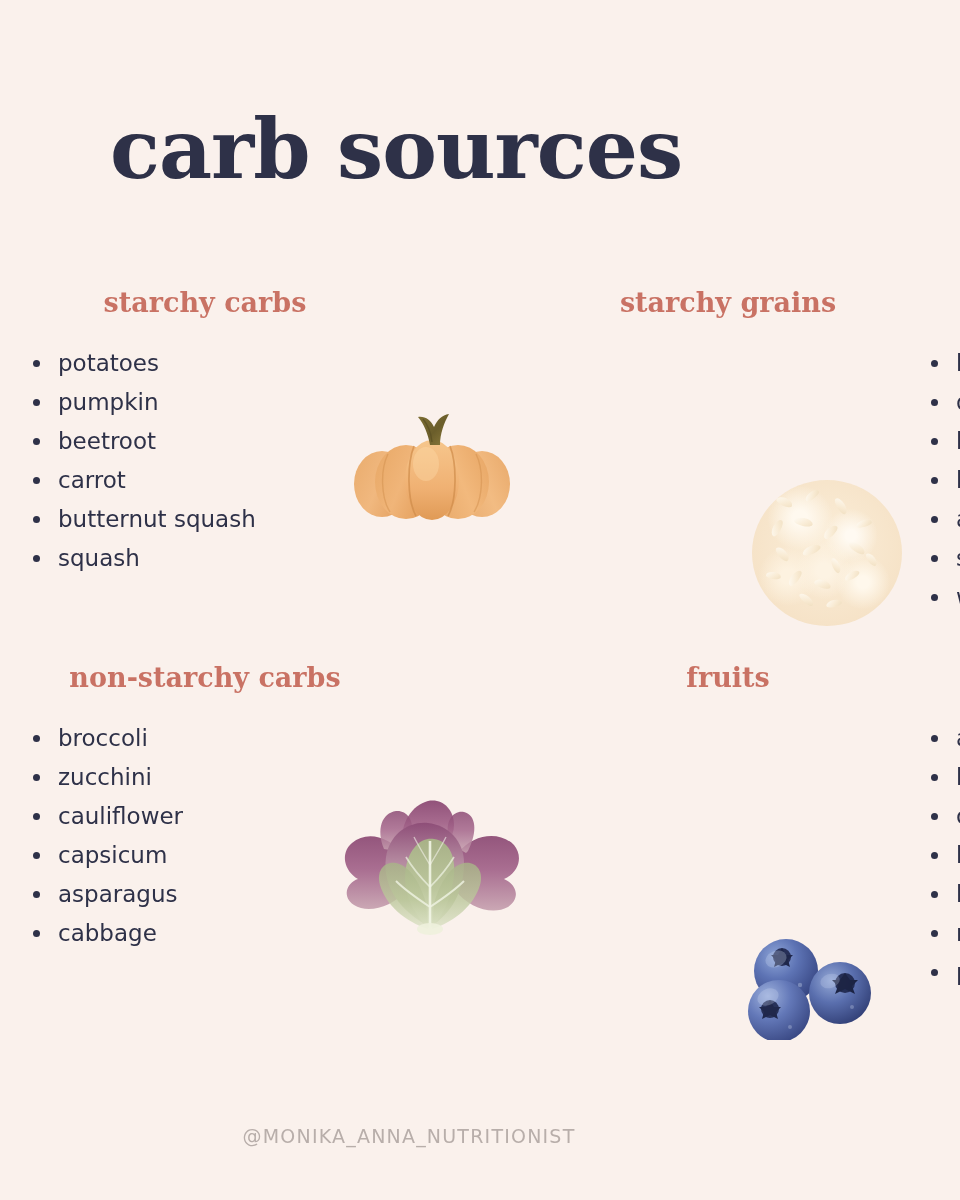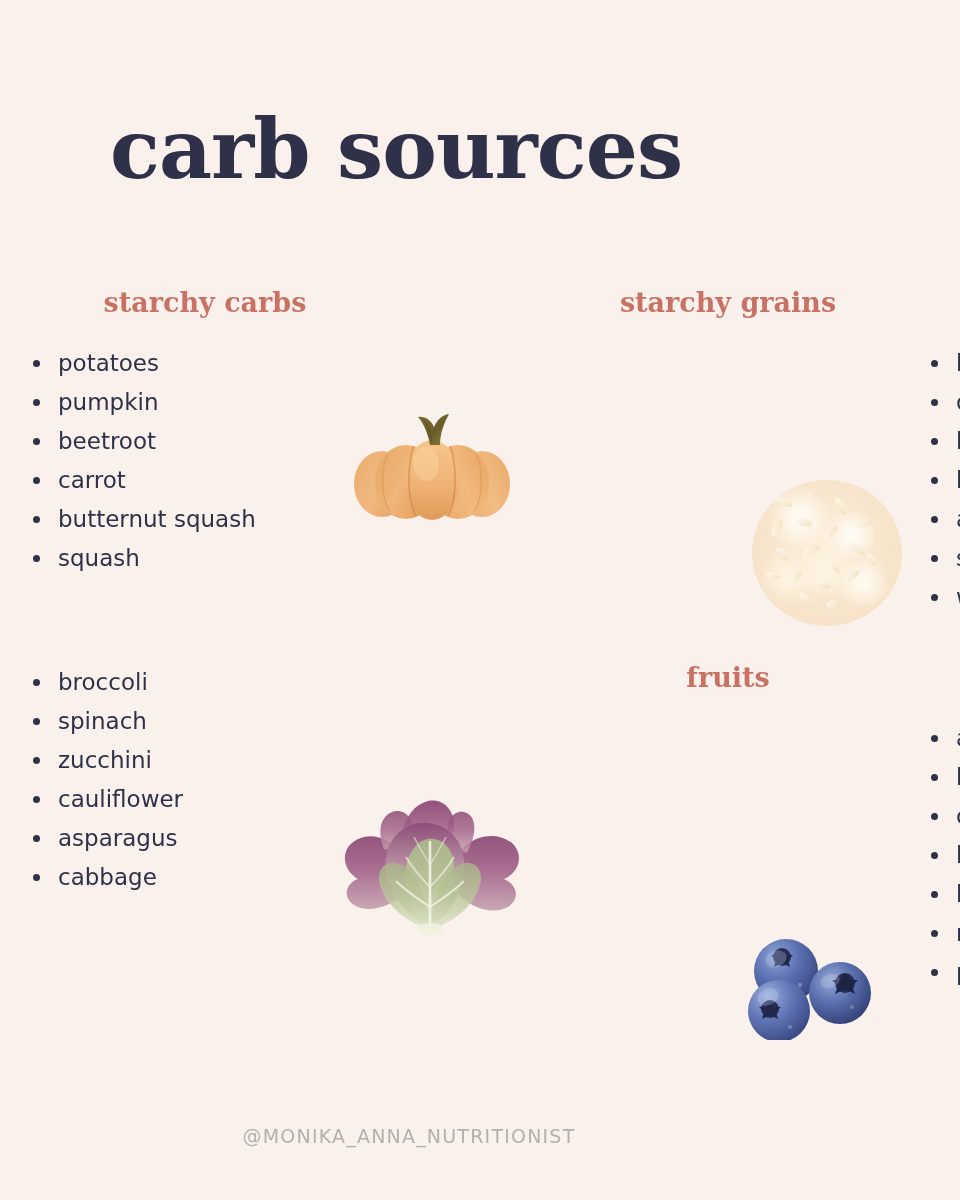--- a/index.html
+++ b/index.html
@@ -347,25 +347,26 @@
         <li class="list-item"><span class="bullet"></span><span>quinoa</span></li>
         <li class="list-item"><span class="bullet"></span><span>barley</span></li>
         <li class="list-item"><span class="bullet"></span><span>buckwheat</span></li>
         <li class="list-item"><span class="bullet"></span><span>amaranth</span></li>
         <li class="list-item"><span class="bullet"></span><span>spelt</span></li>
         <li class="list-item"><span class="bullet"></span><span>wild rice</span></li>
       </ul>
     </div>
 
     <div class="section col-left">
+      <div class="section-heading">non-starchy carbs</div>
       <ul class="item-list">
         <li class="list-item"><span class="bullet"></span><span>broccoli</span></li>
-        <li class="list-item"><span class="bullet"></span><span>spinach</span></li>
         <li class="list-item"><span class="bullet"></span><span>zucchini</span></li>
         <li class="list-item"><span class="bullet"></span><span>cauliflower</span></li>
+        <li class="list-item"><span class="bullet"></span><span>capsicum</span></li>
         <li class="list-item"><span class="bullet"></span><span>asparagus</span></li>
         <li class="list-item"><span class="bullet"></span><span>cabbage</span></li>
       </ul>
     </div>
 
     <div class="section col-right">
       <div class="section-heading">fruits</div>
       <ul class="item-list">
         <li class="list-item"><span class="bullet"></span><span>apples</span></li>
         <li class="list-item"><span class="bullet"></span><span>bananas</span></li>

